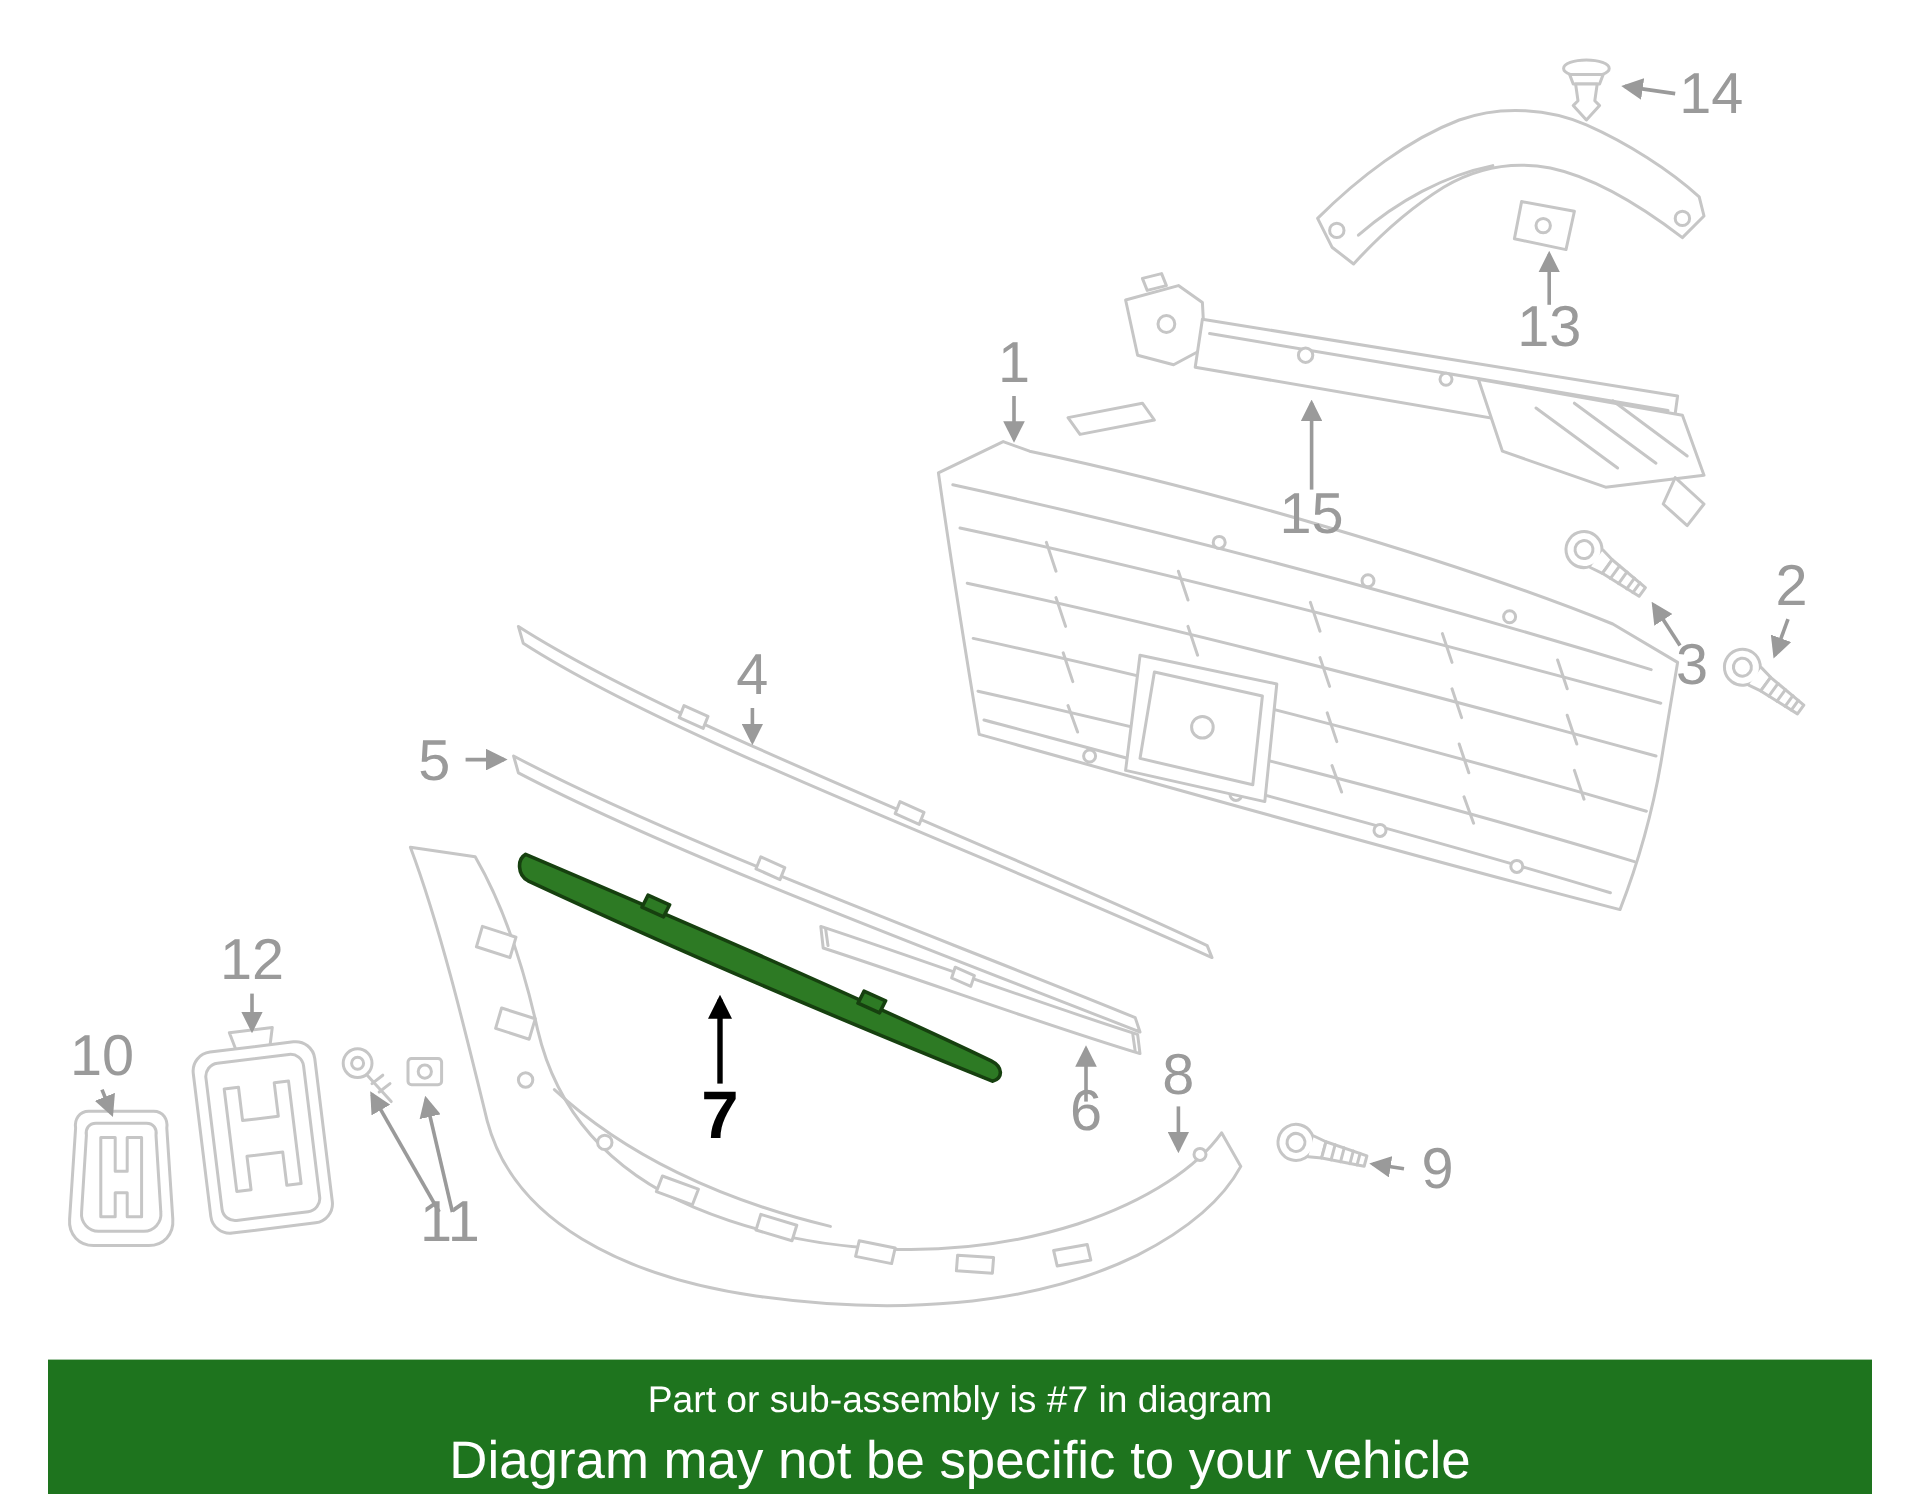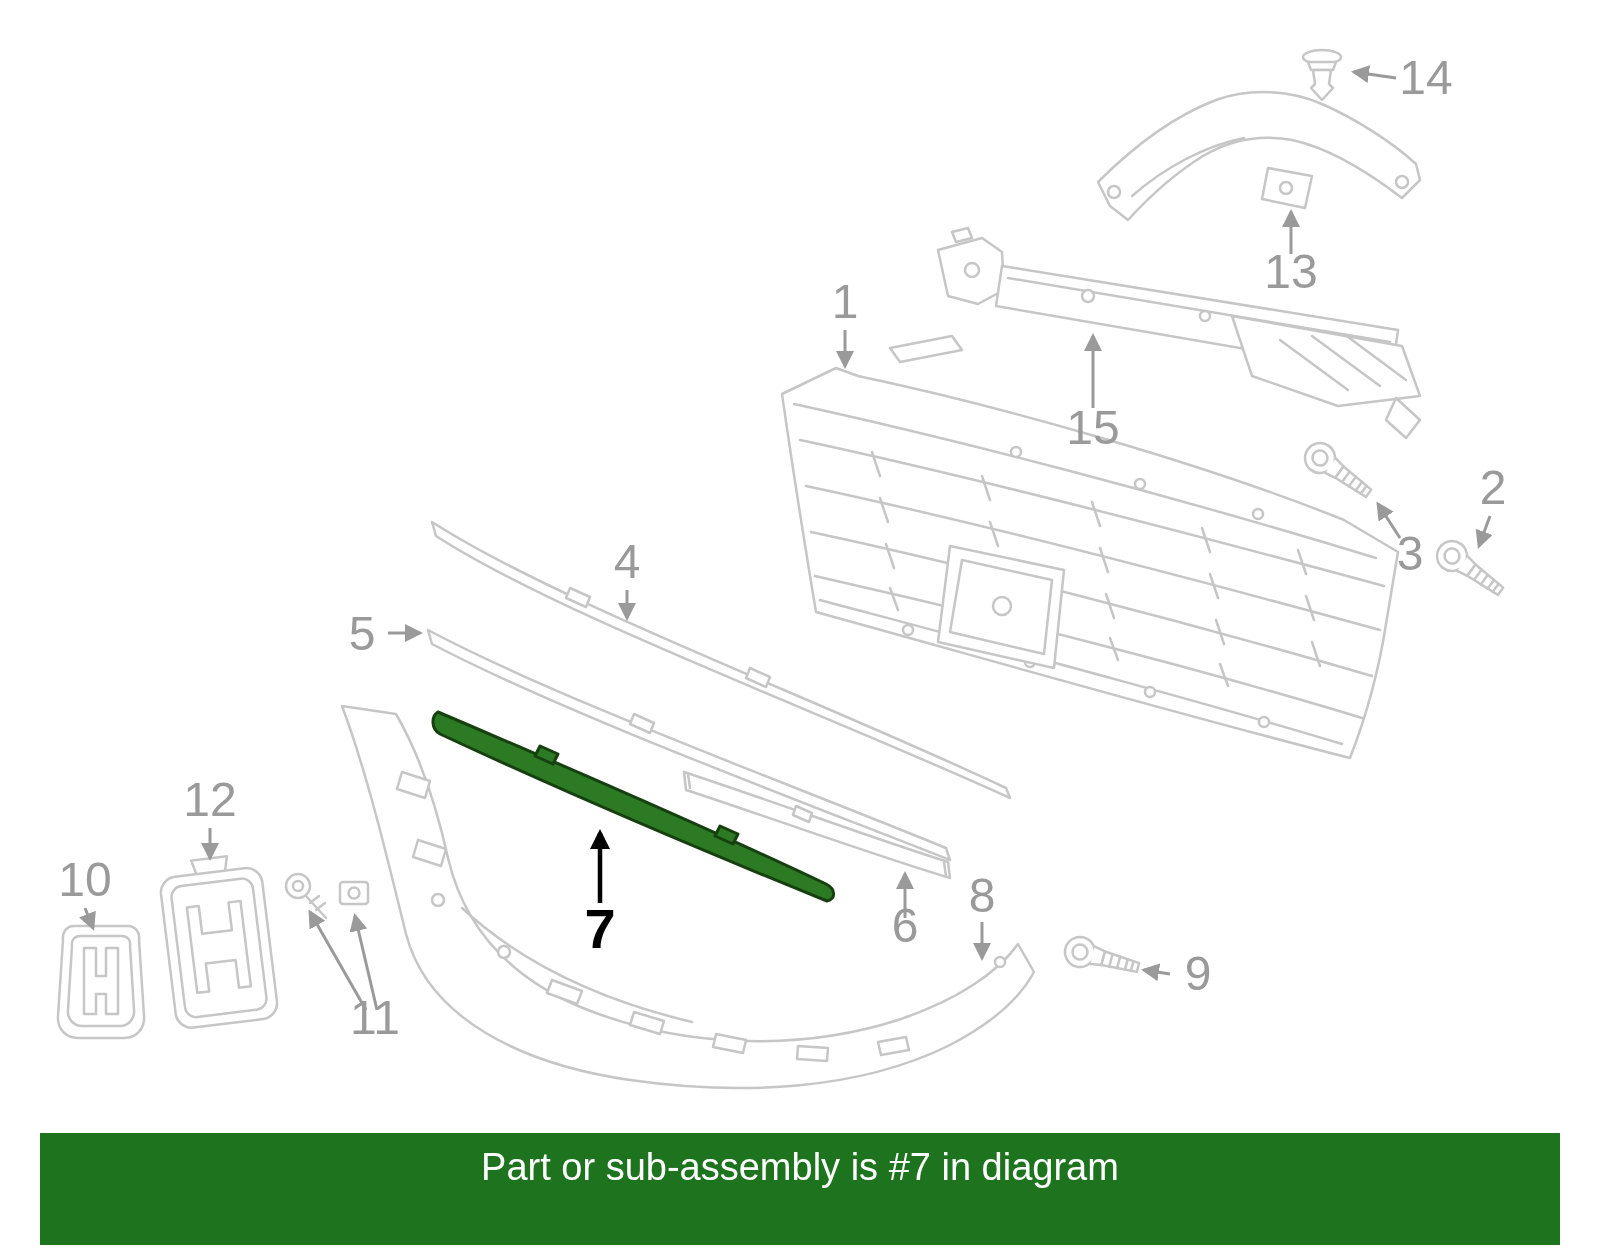--- a/index.html
+++ b/index.html
@@ -17,21 +17,21 @@
   .callout    { font:48px "Liberation Sans", sans-serif; fill:#9a9a9a; text-anchor:middle; }
   .callout-hl { font:bold 56px "Liberation Sans", sans-serif; fill:#000000; text-anchor:middle; }
   .arrow    { stroke:#9a9a9a; stroke-width:3;   fill:none; marker-end:url(#ah-gray); }
   .arrow-hl { stroke:#000000; stroke-width:4.5; fill:none; marker-end:url(#ah-black); }
 
   
   .banner {
     position:absolute; left:40px; right:40px; top:1133px; height:112px;
     background:#1e741e; color:#ffffff; text-align:center;
   }
-  .banner-line1 { font-size:38px; line-height:52px; margin-top:8px; }
+  .banner-line1 { font-size:31px; line-height:52px; margin-top:8px; }
   .banner-line2 { font-size:44px; line-height:50px; }
 </style>
 </head>
 <body>
 
 <div id="stage">
 
 <svg width="1600" height="1249" viewBox="0 0 1600 1249">
   <defs>
     <marker id="ah-gray" markerUnits="userSpaceOnUse" markerWidth="18" markerHeight="18" refX="15" refY="9" orient="auto">
@@ -196,15 +196,16 @@
     <text class="callout" x="375" y="1034">11</text>
     <text class="callout" x="210" y="816">12</text>
     <text class="callout" x="1291" y="288">13</text>
     <text class="callout" x="1426" y="94">14</text>
     <text class="callout" x="1093" y="444">15</text>
   </g>
 </svg>
 
   <div class="banner">
     <div class="banner-line1">Part or sub-assembly is #7 in diagram</div>
+    <div class="banner-line2">Diagram may not be specific to your vehicle</div>
   </div>
 
 </div>
 
 </body></html>

